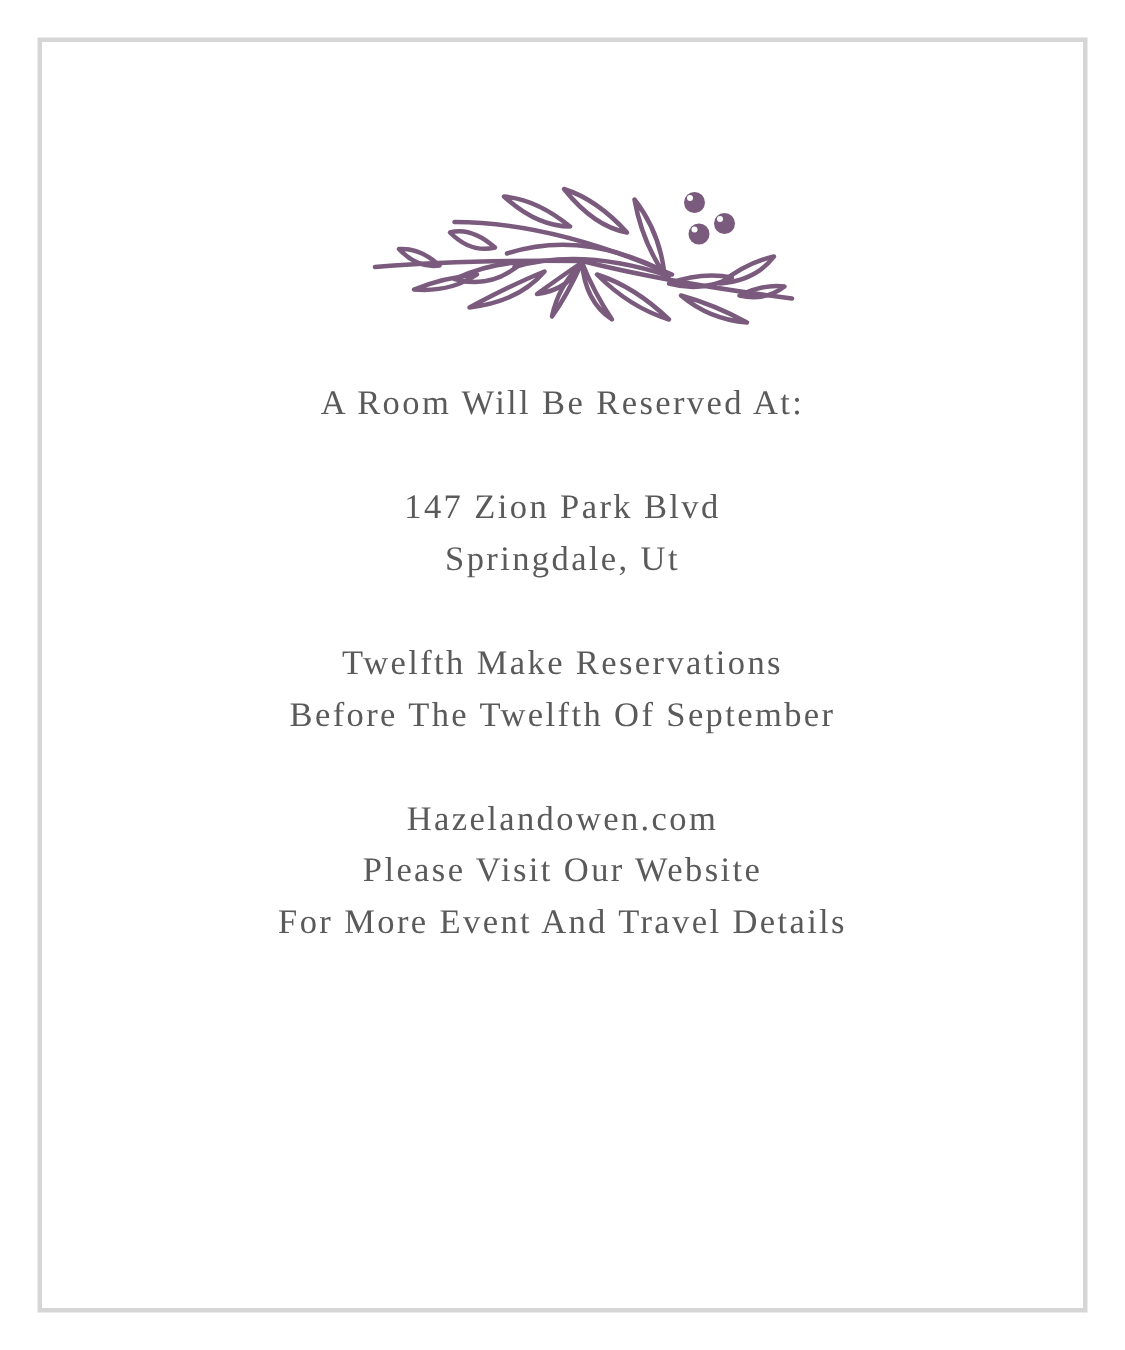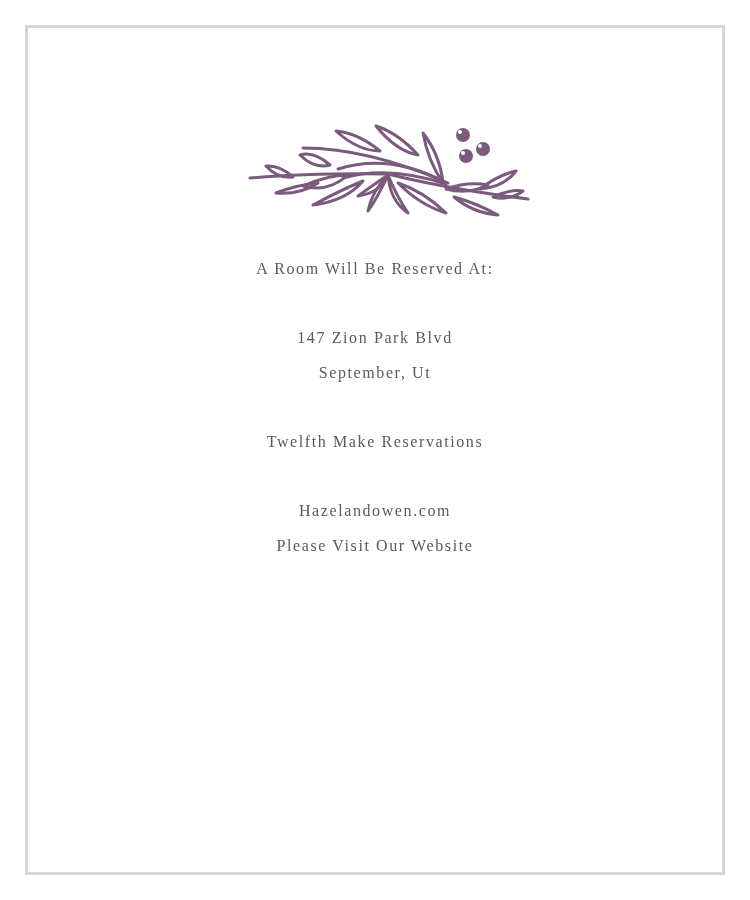--- a/index.html
+++ b/index.html
@@ -30,21 +30,21 @@
       height: 130px;
     }
     .content {
       position: absolute;
       left: 0;
       right: 0;
       top: 224px;
       text-align: center;
       font-family: "Liberation Serif", "DejaVu Serif", serif;
       color: #5a5a5a;
-      font-size: 16px;
+      font-size: 23px;
       letter-spacing: 1.6px;
       line-height: 34.6px;
     }
     .block {
       margin: 0 0 34.6px 0;
     }
     .line {
       display: block;
       white-space: nowrap;
     }
@@ -98,25 +98,27 @@
     </g>
   </svg>
 
   <div class="content">
     <div class="block">
       <span class="line">A Room Will Be Reserved At:</span>
     </div>
 
     <div class="block">
       <span class="line">147 Zion Park Blvd</span>
-      <span class="line">September, Ut</span>
+      <span class="line">Springdale, Ut</span>
     </div>
 
     <div class="block">
       <span class="line">Twelfth Make Reservations</span>
+      <span class="line">Before The Twelfth Of September</span>
     </div>
 
     <div class="block">
       <span class="line">Hazelandowen.com</span>
       <span class="line">Please Visit Our Website</span>
+      <span class="line">For More Event And Travel Details</span>
     </div>
   </div>
 </div>
 
 </body></html>

